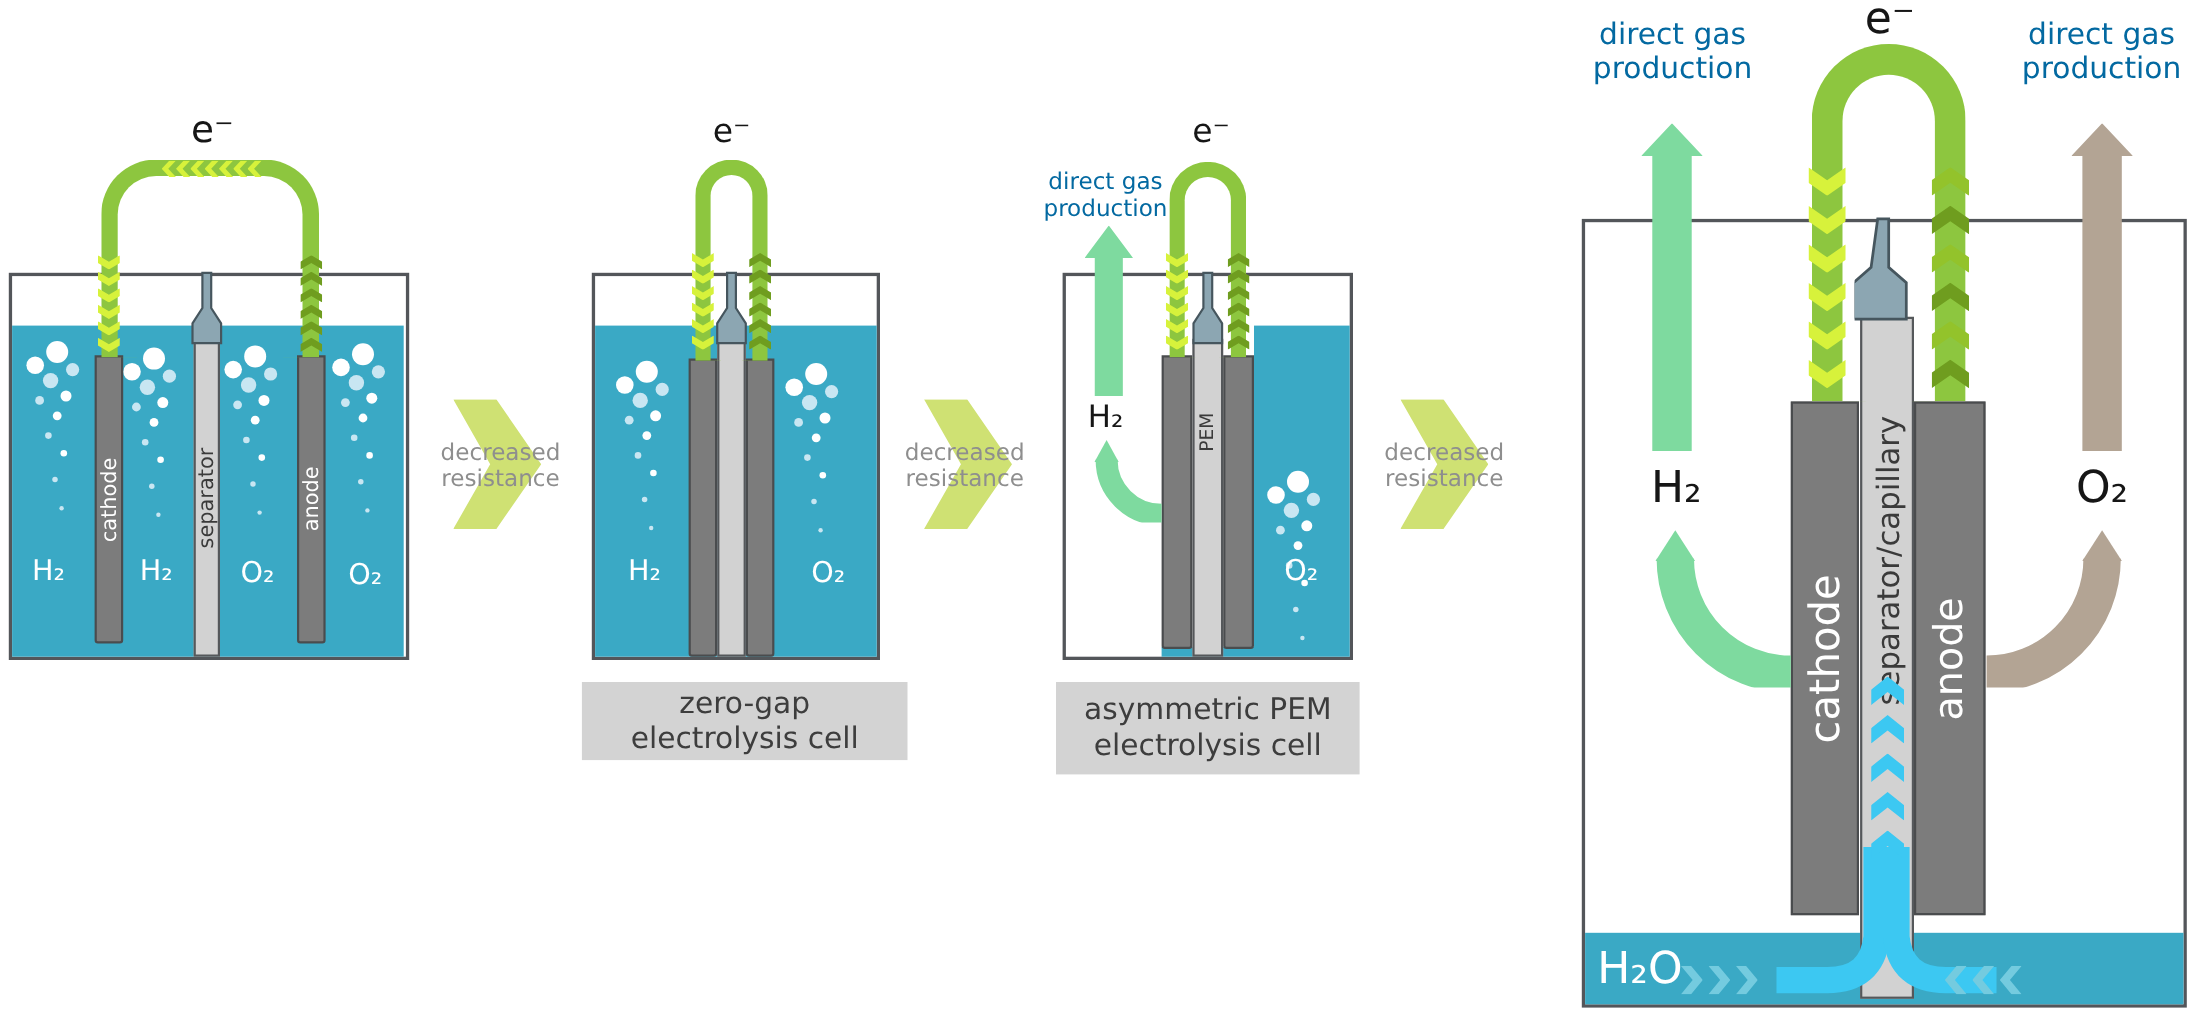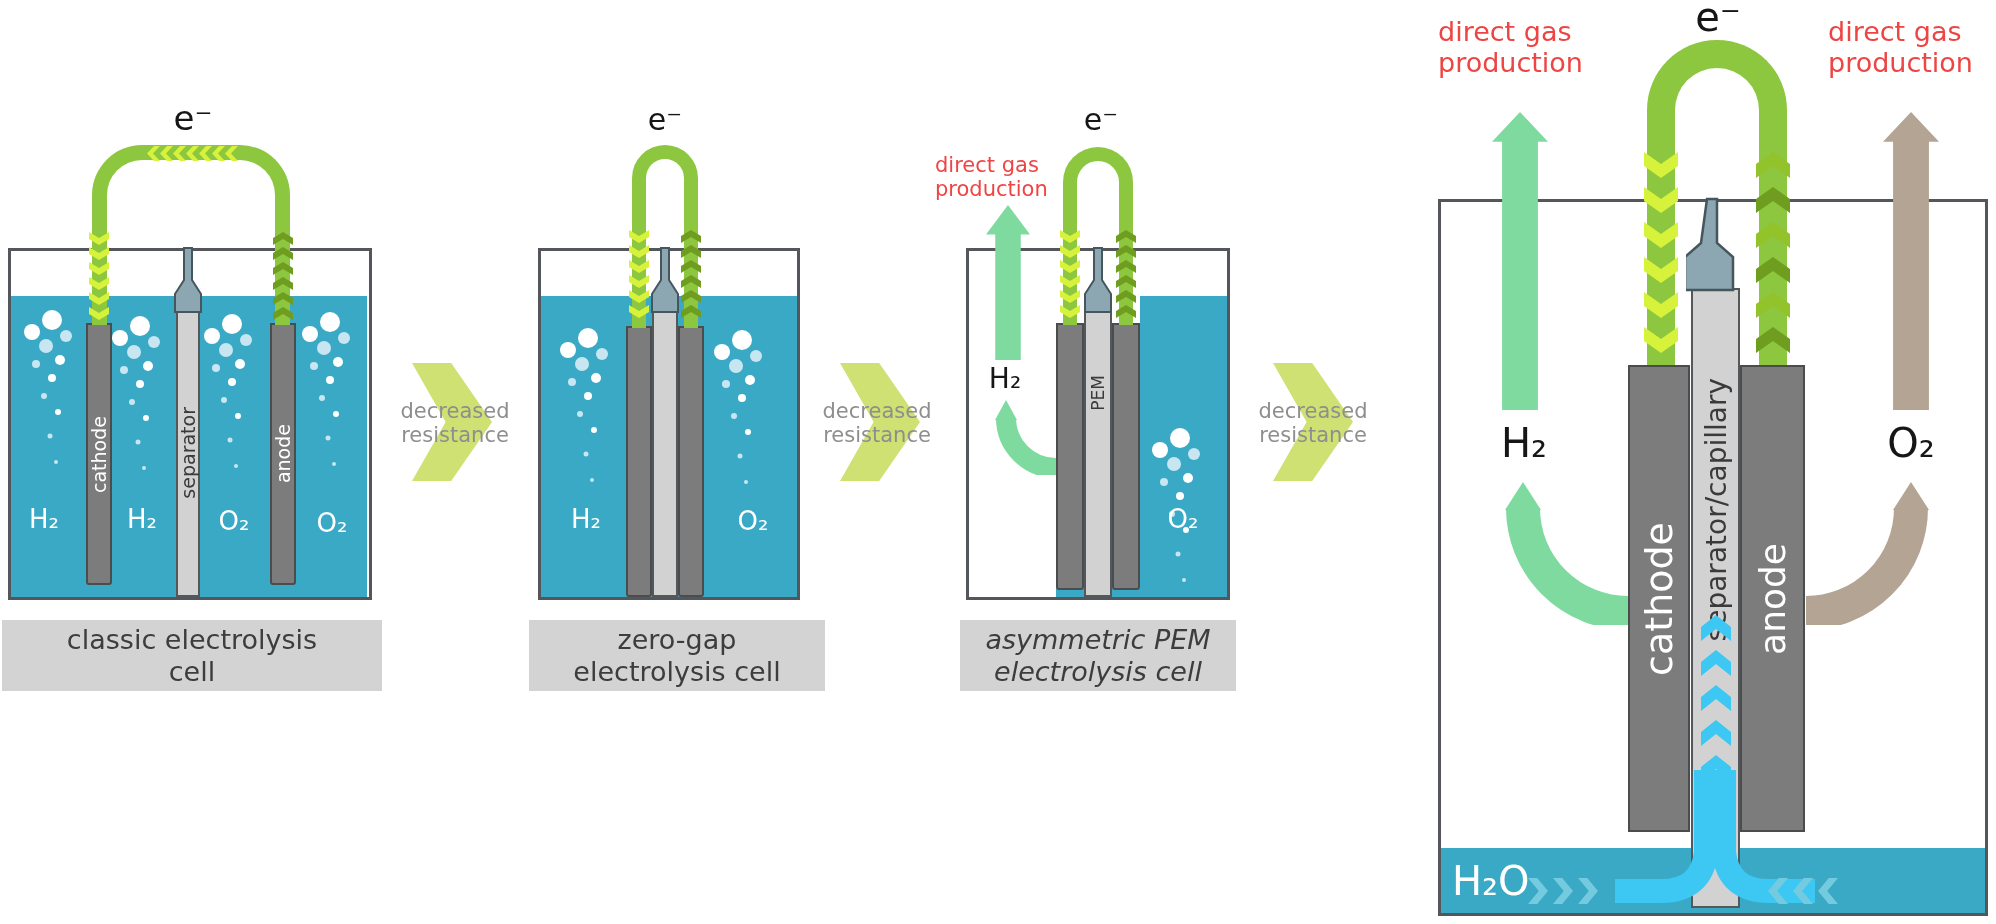--- a/index.html
+++ b/index.html
@@ -24,21 +24,21 @@
   .cyn{background:#3cc8f2;} .lcy{background:#74cbdf;} .wht{background:#ffffff;}
   .gas{position:absolute;color:#fff;font-size:26px;text-align:center;}
   .titlebox{position:absolute;background:#d3d3d3;color:#3d3d3d;font-size:27px;line-height:32px;
             display:flex;flex-direction:column;align-items:center;justify-content:center;text-align:center;}
   .era{position:absolute;height:28px;color:#fff;font-weight:bold;font-size:23px;
        clip-path:polygon(0 0,calc(100% - 16px) 0,100% 50%,calc(100% - 16px) 100%,0 100%);}
   .era span{position:absolute;top:1px;}
   .dchev{position:absolute;width:80px;height:118px;background:#cfe173;
          clip-path:polygon(0 0,49% 0,100% 50%,49% 100%,0 100%,42% 50%);}
   .dtext{position:absolute;width:140px;color:#8e8e8e;font-size:21px;line-height:24px;text-align:center;}
-  .graytxt{position:absolute;color:#ef4444;font-size:21px;line-height:24px;}
+  .graytxt{position:absolute;color:#0369a1;font-size:21px;line-height:24px;text-align:center;}
   .eminus{position:absolute;color:#161616;font-size:34px;text-align:center;}
   .gasarrow{position:absolute;background:#7eda9f;
             clip-path:polygon(50% 0,100% 19%,79% 19%,79% 100%,21% 100%,21% 19%,0 19%);}
   .bigarrow{position:absolute;width:56px;height:298px;
             clip-path:polygon(50% 0,100% 10%,82% 10%,82% 100%,18% 100%,18% 10%,0 10%);}
 </style>
 </head>
 <body>
 
 <div id="stage">
@@ -137,24 +137,20 @@
       <i class="cv up drk" style="width:20px;height:13px;"></i>
       <i class="cv up drk" style="width:20px;height:13px;"></i>
   </div>
   <div class="eminus" style="left:163px;top:98px;width:60px;">e⁻</div>
 
   <div class="gas" style="left:24px;top:504px;width:40px;">H₂</div>
   <div class="gas" style="left:122px;top:504px;width:40px;">H₂</div>
   <div class="gas" style="left:214px;top:506px;width:40px;">O₂</div>
   <div class="gas" style="left:312px;top:508px;width:40px;">O₂</div>
 
-  <div class="titlebox" style="left:2px;top:620px;width:380px;height:71px;">
-    <span>classic electrolysis</span>
-    <span>cell</span>
-  </div>
 
   <div class="dchev" style="left:412px;top:363px;"></div>
   <div class="dtext" style="left:385px;top:399px;">
     <div>decreased</div>
     <div>resistance</div>
   </div>
 
   <div class="frame" style="left:538px;top:248px;width:262px;height:352px;"></div>
   <div class="liquid" style="left:541px;top:296px;width:256px;height:301px;"></div>
 
@@ -284,21 +280,21 @@
     <div>production</div>
   </div>
   <div class="gasarrow" style="left:986px;top:205px;width:44px;height:155px;"></div>
   <div class="abs" style="left:985px;top:362px;width:40px;color:#161616;font-size:28px;text-align:center;">H₂</div>
   <svg class="abs" style="left:985px;top:390px;" width="80" height="85" viewBox="0 0 80 85">
     <path d="M21 28 A 50 50 0 0 0 71 78" fill="none" stroke="#7eda9f" stroke-width="20"></path>
     <polygon points="10,30 32,30 21,10" fill="#7eda9f"></polygon>
   </svg>
   <div class="gas" style="left:1163px;top:504px;width:40px;">O₂</div>
 
-  <div class="titlebox" style="left:960px;top:620px;width:276px;height:71px;font-style:italic;">
+  <div class="titlebox" style="left:960px;top:620px;width:276px;height:84px;">
     <span>asymmetric PEM</span>
     <span>electrolysis cell</span>
   </div>
 
   <div class="dchev" style="left:1273px;top:363px;"></div>
   <div class="dtext" style="left:1243px;top:399px;">
     <div>decreased</div>
     <div>resistance</div>
   </div>
 

